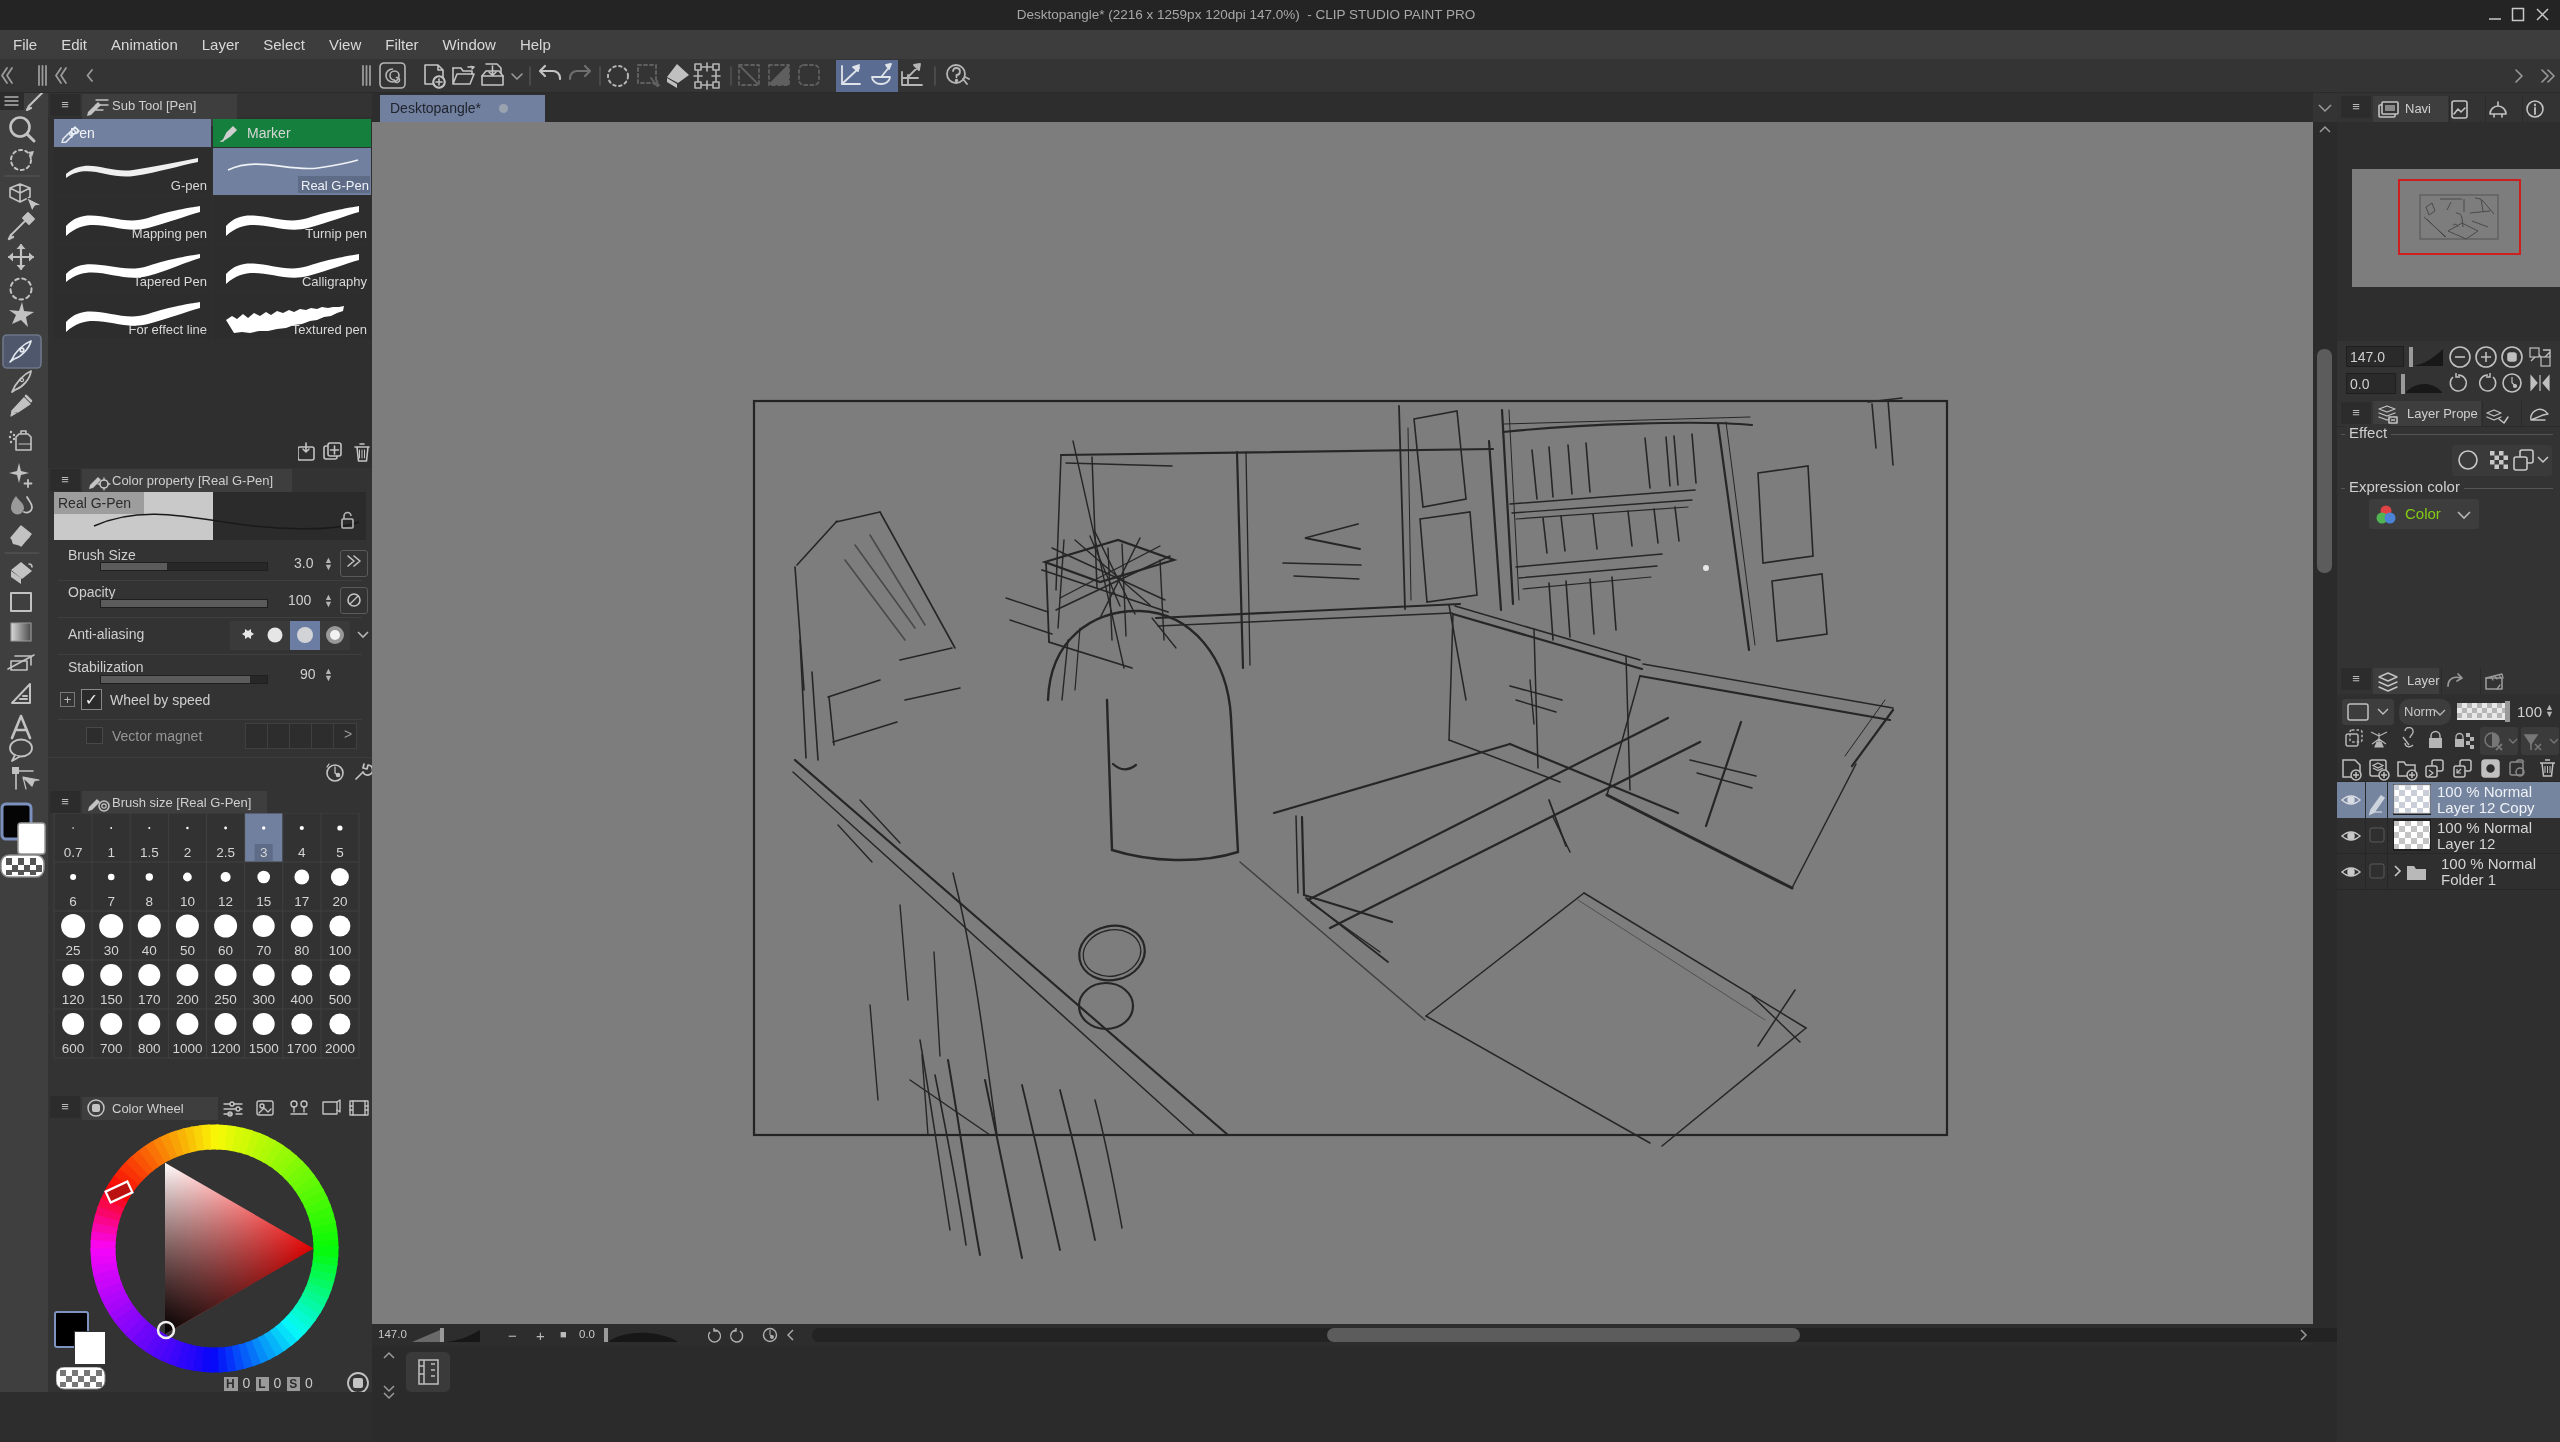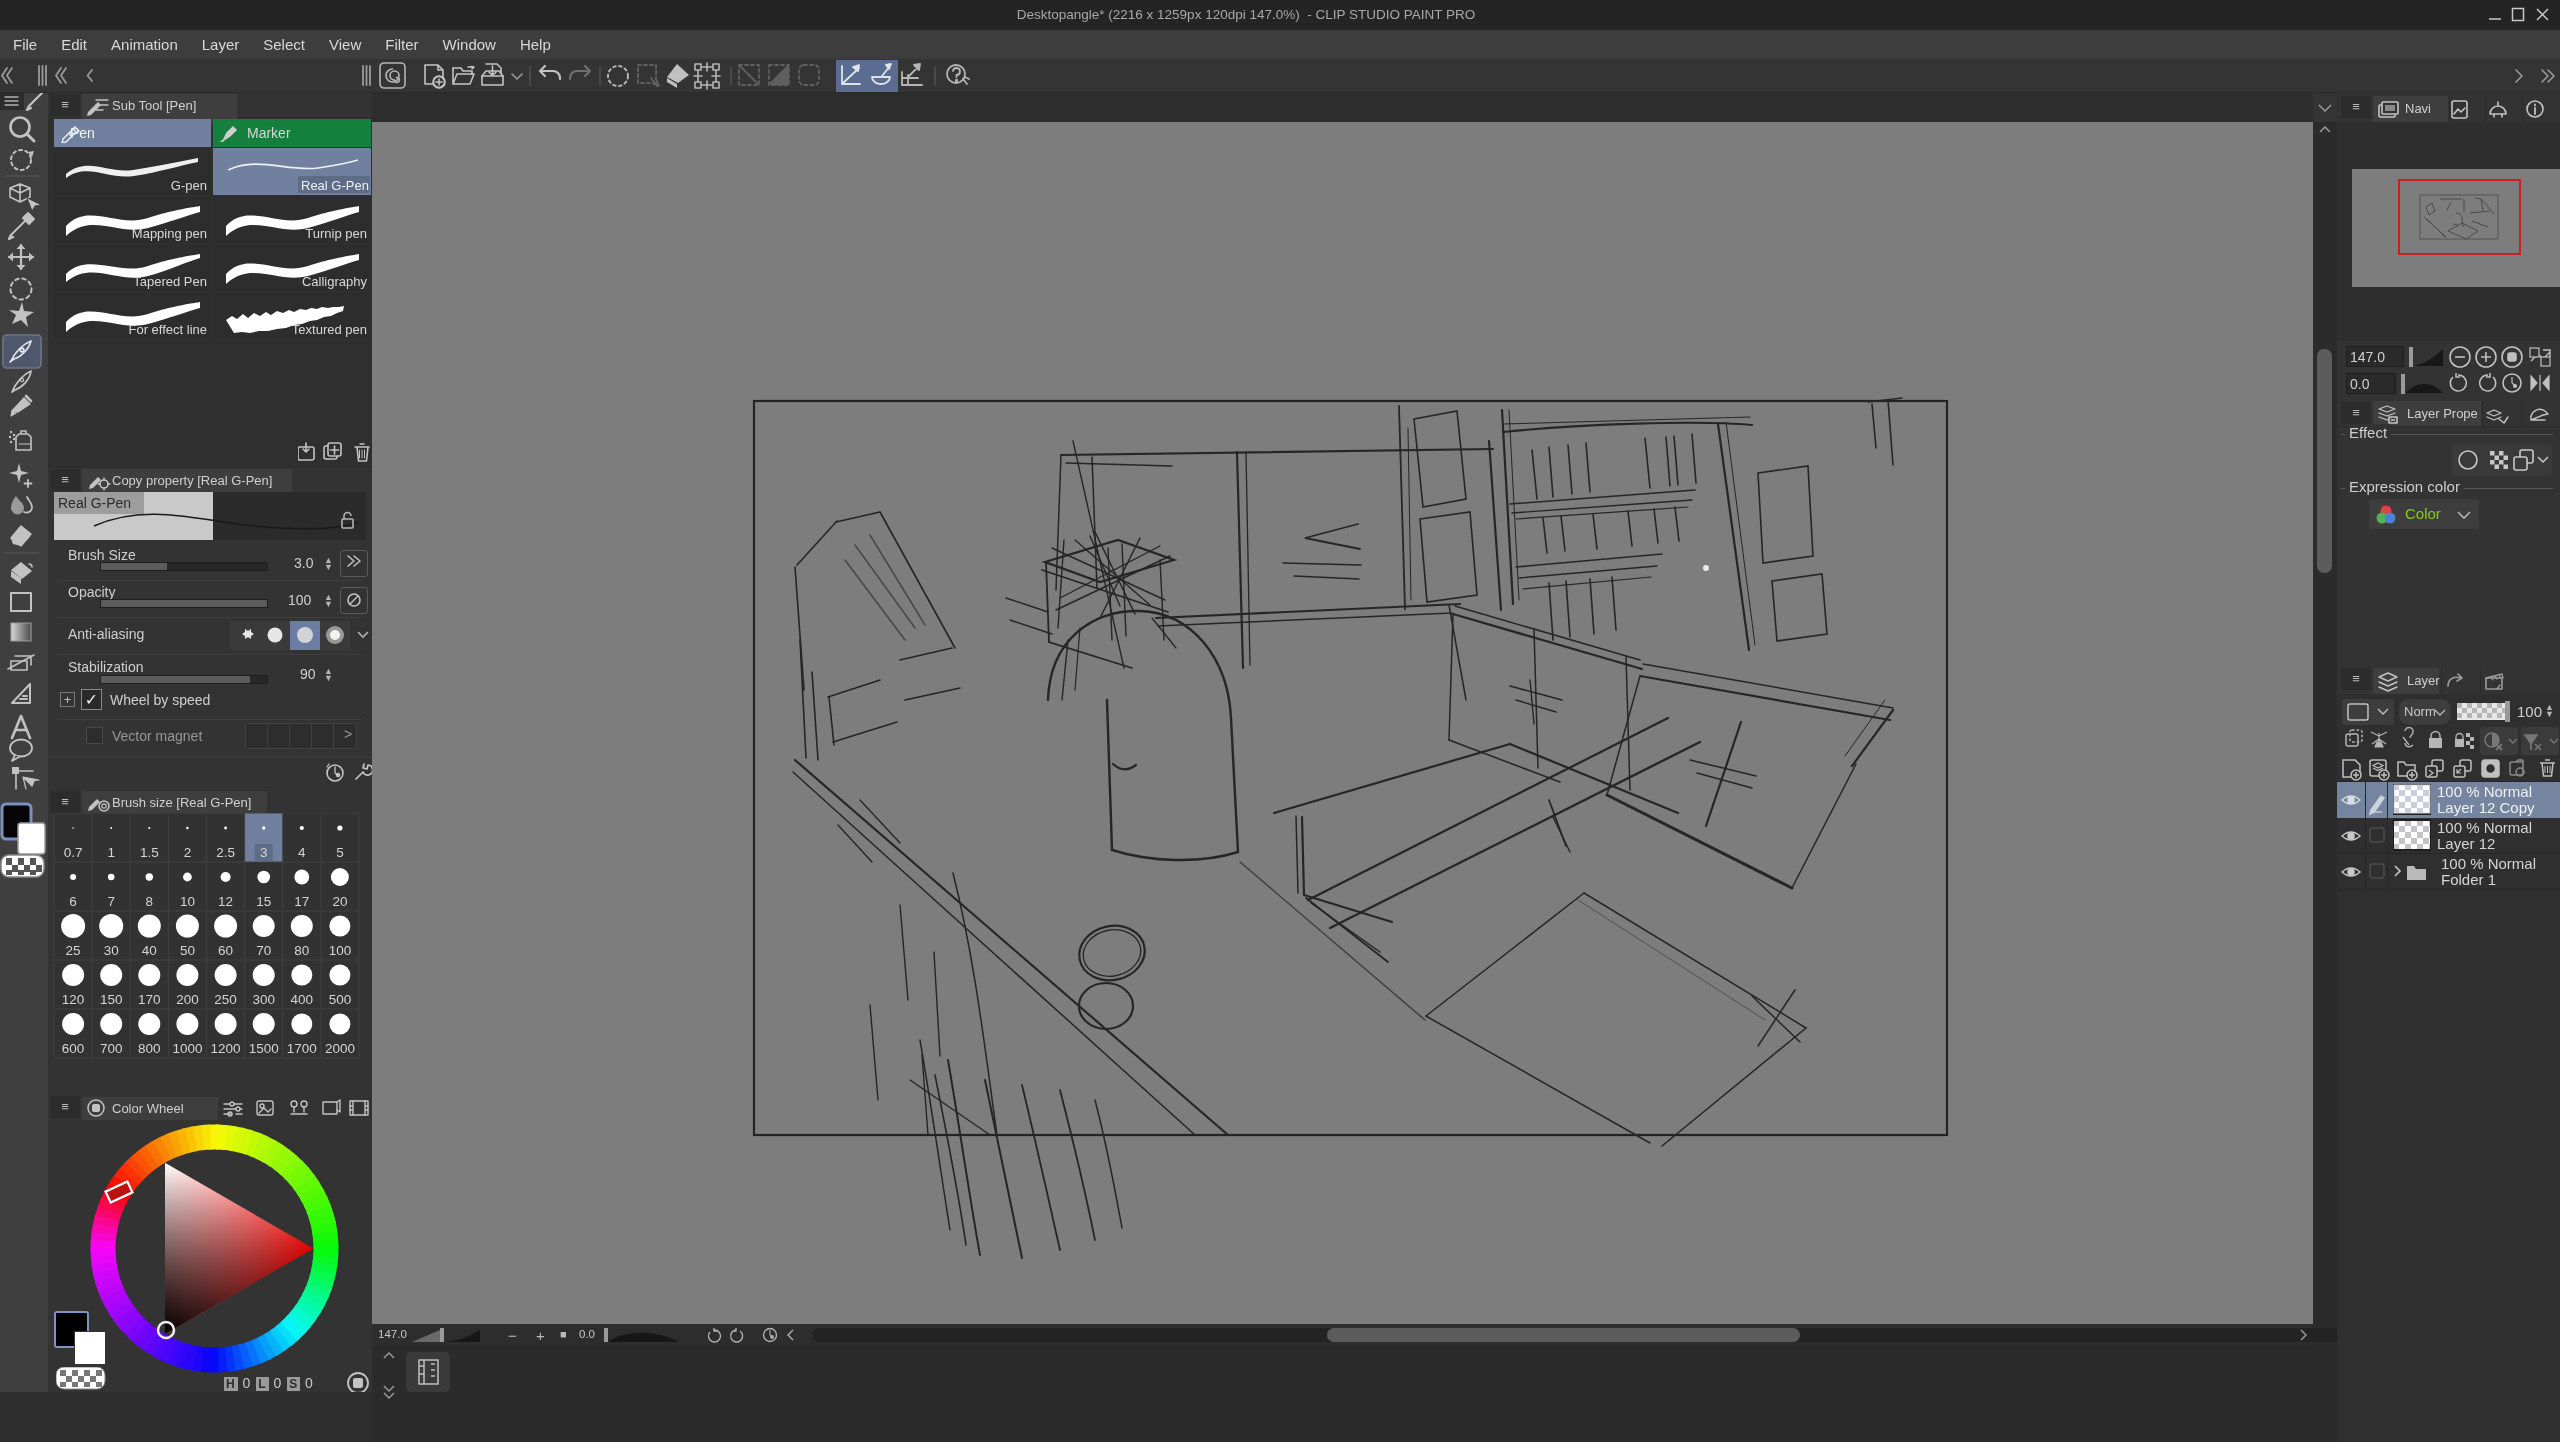--- a/index.html
+++ b/index.html
@@ -323,21 +323,21 @@
         </g>
   <g transform="translate(56,2)">
           <path d="M1,4h14M3,4l1.5,14h8L14,4M6,1h4"></path>
           <path d="M5.5,7v8M8,7v8M10.5,7v8" stroke-width="1"></path>
         </g>
  </svg>
 </div>
 
 <div class="abs" style="left:0;top:375px;width:324px;height:320px;background:#333">
  <div class="tabmenu" style="left:2px;top:1px">≡</div>
- <div class="ptab" style="left:34px;top:1px;width:210px">Copy property [Real G-Pen]</div>
+ <div class="ptab" style="left:34px;top:1px;width:210px">Color property [Real G-Pen]</div>
  <svg class="abs icongray" style="left:40px;top:3px" width="24" height="20">
         <path d="M2,14 L10,6 l3,3 -8,8 -4,1 z" fill="#c3c3c3" stroke="none"></path>
         <circle cx="16" cy="13" r="4"></circle>
         <path d="M16,7v2M16,17v2M10,13h2M20,13h2" stroke-width="1.3"></path>
       </svg>
  <div class="abs" style="left:6px;top:24px;width:159px;height:48px;background:#c9c9c9"></div>
  <div class="abs" style="left:165px;top:24px;width:153px;height:48px;background:#2b2b2b"></div>
  <div class="abs" style="left:6px;top:24px;width:90px;height:22px;background:#9d9d9d;color:#2b2b2b;font-size:14px;line-height:22px;padding-left:4px">Real G-Pen</div>
  <svg class="abs" style="left:6px;top:24px" width="312" height="48" fill="none">
         <path d="M40,34 C80,16 120,22 170,30 C220,38 280,40 305,30" stroke="#1a1a1a" stroke-width="1.6"></path>
@@ -683,20 +683,23 @@
         </g>
       </svg>
  <div class="abs" style="left:176px;top:280px;color:#c8c8c8;font-size:14px;letter-spacing:1px"><b style="background:#9a9a9a;color:#2d2d2d;padding:0 2px;font-size:12px">H</b> 0 <b style="background:#9a9a9a;color:#2d2d2d;padding:0 2px;font-size:12px">L</b> 0 <b style="background:#9a9a9a;color:#2d2d2d;padding:0 2px;font-size:12px">S</b> 0</div>
  <svg class="abs icongray" style="left:298px;top:276px" width="26" height="26">
         <circle cx="12" cy="12" r="10" stroke-width="1.8"></circle>
         <rect x="7" y="7" width="10" height="10" rx="2" fill="#c3c3c3" stroke="none"></rect>
       </svg>
 </div>
 </div>
 <div id="canvaswrap">
+<div id="doctabs">
+      <div style="position:absolute;left:8px;top:2px;width:165px;height:27px;background:#71809e;color:#20242e;font-size:14px;line-height:27px;padding-left:10px">Desktopangle* <span style="display:inline-block;width:9px;height:9px;border-radius:50%;background:#9aa2b0;margin-left:14px"></span></div>
+    </div>
 <div id="canvas">
 <svg width="1941" height="1202" viewBox="372 122 1941 1202" fill="none" stroke-linecap="round">
 <g stroke="#262626" stroke-width="2.2">
 <rect x="754" y="401" width="1193" height="734" stroke="#232323" stroke-width="2.2"></rect>
 
 <path d="M1061,455 L1493,449"></path>
 <path d="M1066,463 L1172,466" stroke-width="1.5"></path>
 <path d="M1237,452 L1243,668"></path>
           <path d="M1246,452 L1250,665" stroke-width="1.3"></path>
 <path d="M1092,457 L1097,588" stroke-width="1.5"></path>

